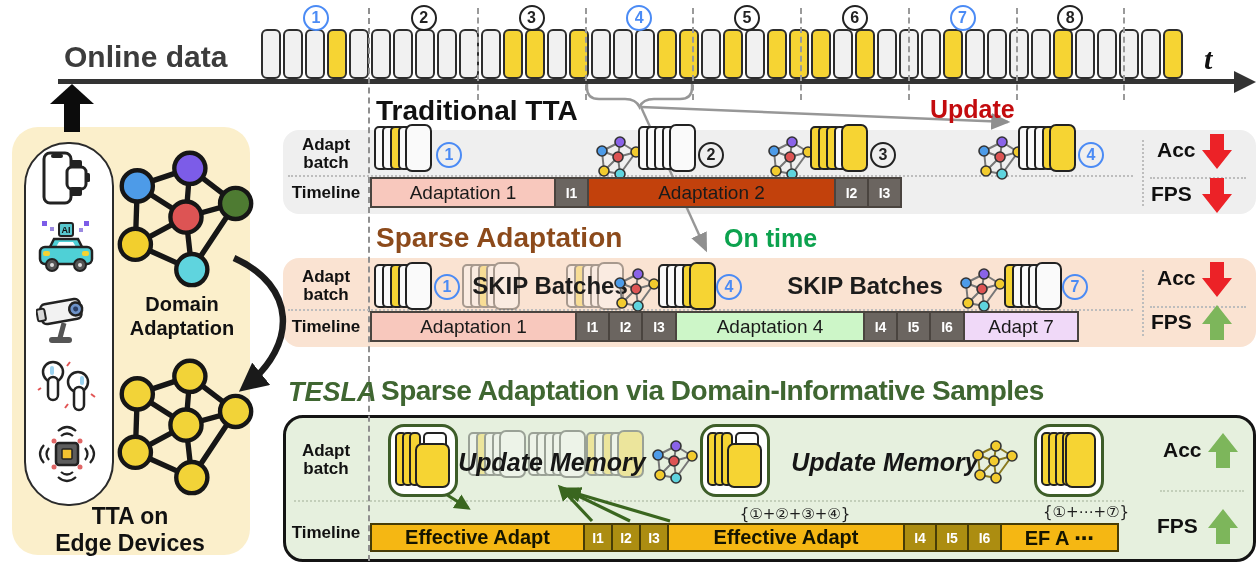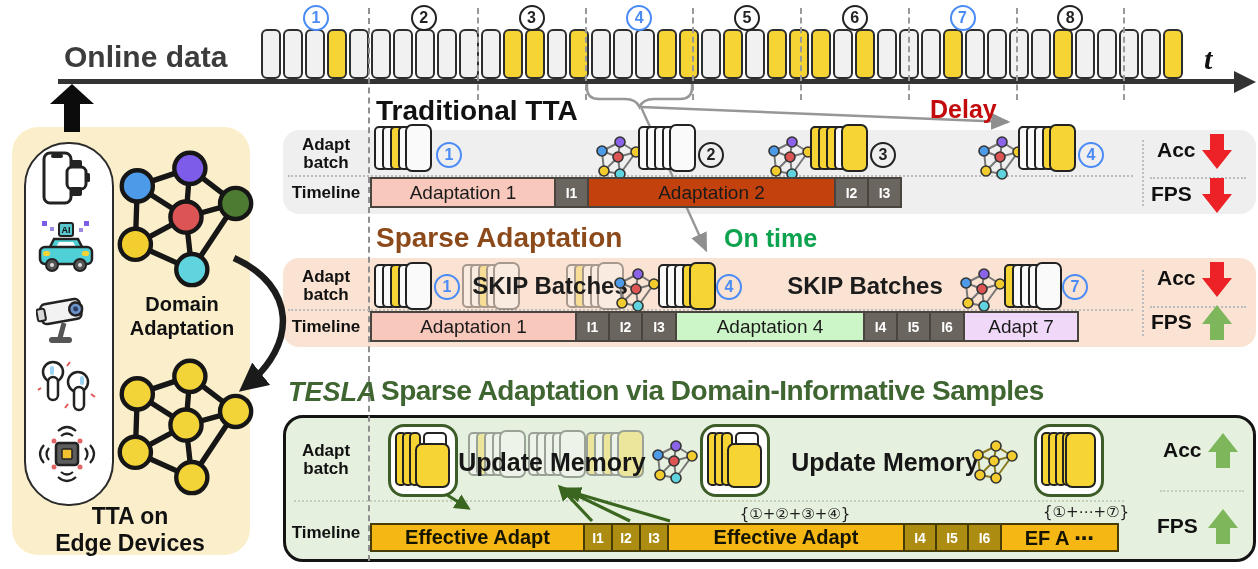--- a/index.html
+++ b/index.html
@@ -10,21 +10,21 @@
   .panel{position:absolute;left:283px;width:973px;border-radius:16px;}
   #p-trad{top:130px;height:84px;background:#EFEFEF;z-index:1;}
   #p-sparse{top:258px;height:89px;background:#FAE3D2;z-index:1;}
   #p-tesla{top:415px;height:147px;background:#E6F0DE;border:3.5px solid #141414;border-radius:20px;box-sizing:border-box;z-index:1;}
   #p-left{position:absolute;left:12px;top:127px;width:238px;height:428px;background:#FBEFCB;border-radius:26px;z-index:1;}
   #pill{position:absolute;left:24px;top:142px;width:86px;height:360px;background:#fff;border:2.5px solid #2b2b2b;border-radius:44px;z-index:2;}
   
   .ttl{position:absolute;font-weight:800;z-index:4;white-space:nowrap;}
   .rowlab{position:absolute;left:286px;width:80px;text-align:center;font-weight:800;font-size:17px;line-height:1.08;z-index:4;}
   .skip{position:absolute;font-size:24px;font-weight:600;color:#1c1c1c;text-align:center;z-index:4;white-space:nowrap;}
-  .upmem{position:absolute;font-size:25px;font-weight:700;color:#161616;text-align:center;z-index:4;white-space:nowrap;}
+  .upmem{position:absolute;font-size:25px;font-weight:700;font-style:italic;color:#161616;text-align:center;z-index:4;white-space:nowrap;}
   .anno{position:absolute;font-size:15px;color:#1d1d1d;text-align:center;z-index:4;font-family:"DejaVu Sans",sans-serif;white-space:nowrap;}
   .metric{position:absolute;font-size:21px;font-weight:800;color:#101010;z-index:4;}
   .marr{position:absolute;z-index:4;}
   
   #stream{position:absolute;left:261px;top:29px;width:922px;height:50px;display:flex;gap:2px;z-index:2;}
   #stream .cell{flex:1;background:#f1f1f1;border:2px solid #2e2e2e;border-radius:6px;box-sizing:border-box;}
   #stream .cell.on{background:#F6D433;}
   #axis{position:absolute;left:58px;top:79px;width:1176px;height:4.5px;background:#333;z-index:2;}
   .cnum{position:absolute;width:26px;height:26px;border-radius:50%;display:flex;align-items:center;justify-content:center;
         font-weight:700;font-size:16px;background:transparent;box-sizing:border-box;z-index:4;}
@@ -235,21 +235,21 @@
     <circle cx="82" cy="128" r="16" fill="#F2D338" stroke="#161616" stroke-width="4.5"></circle>
   </svg>
   <div class="ttl" style="left:16px;top:503px;width:228px;font-size:23px;text-align:center;">TTA on</div>
   <div class="ttl" style="left:16px;top:530px;width:228px;font-size:23px;text-align:center;">Edge Devices</div>
 
   <div id="p-trad" class="panel"></div>
   <div id="p-sparse" class="panel"></div>
   <div id="p-tesla" class="panel"></div>
 
   <div class="ttl" style="left:376px;top:95px;font-size:28px;color:#111;">Traditional TTA</div>
-  <div class="ttl" style="left:930px;top:95px;font-size:25px;color:#C30B0E;">Delay</div>
+  <div class="ttl" style="left:930px;top:95px;font-size:25px;color:#C30B0E;">Update</div>
   <div class="ttl" style="left:376px;top:222px;font-size:28px;color:#8C4A1B;">Sparse Adaptation</div>
   <div class="ttl" style="left:724px;top:224px;font-size:25px;color:#0CA24E;">On time</div>
   <div class="ttl" style="left:288px;top:377px;font-size:27px;font-weight:700;font-style:italic;color:#3F6631;">TESLA</div>
   <div class="ttl" style="left:381px;top:375px;font-size:28px;color:#3F6631;letter-spacing:-0.5px;">Sparse Adaptation via Domain-Informative Samples</div>
 
   <div class="rowlab" style="top:136px;">Adapt batch</div>
   <div class="rowlab" style="top:184px;">Timeline</div>
   <div class="rowlab" style="top:268px;">Adapt batch</div>
   <div class="rowlab" style="top:318px;">Timeline</div>
   <div class="rowlab" style="top:442px;">Adapt batch</div>

